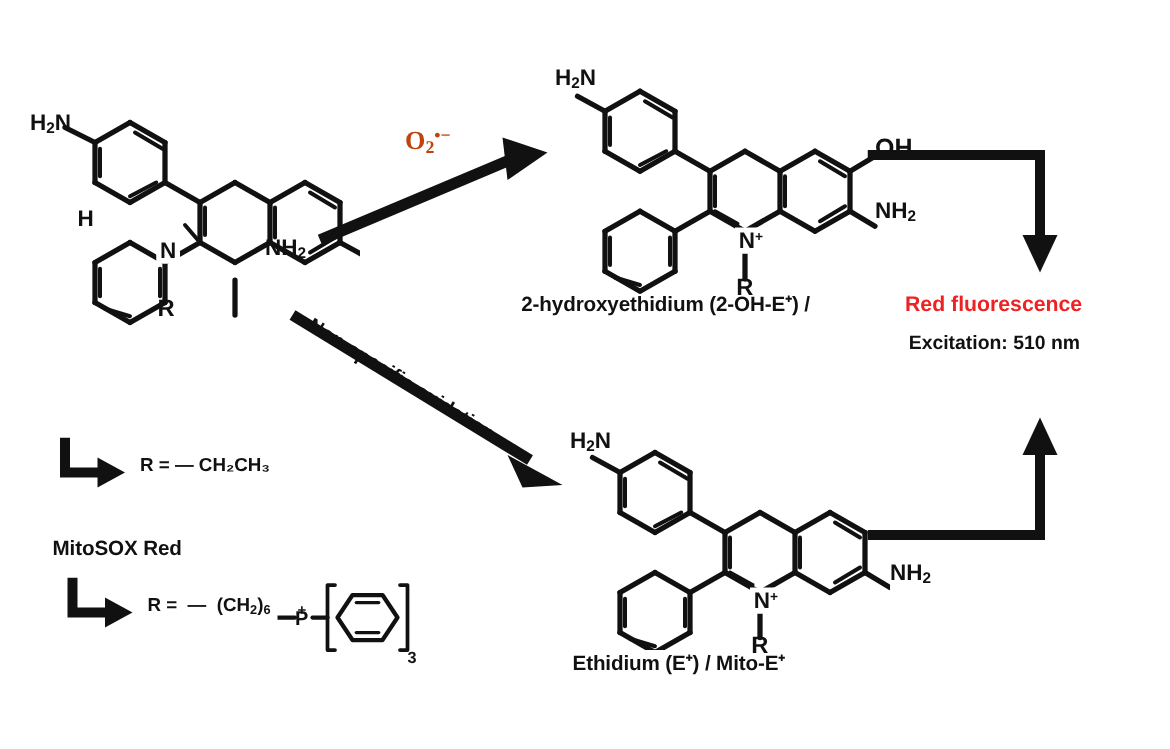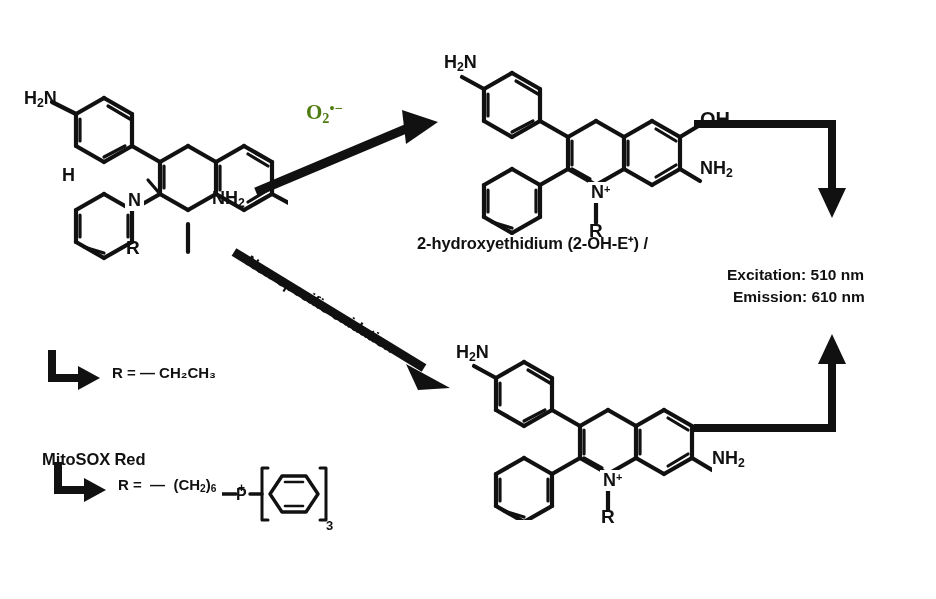--- a/index.html
+++ b/index.html
@@ -45,22 +45,23 @@
     font-weight: bold;
     font-size: 15px;
     color: #111111;
     white-space: nowrap;
   }
   .arrow-label-o2 {
     position: absolute;
     font-family: "Liberation Serif", serif;
     font-size: 21px;
     font-weight: bold;
-    color: #4d7c0f;
-    white-space: nowrap;
+    color: #c2410c;
+    white-space: nowrap;
+    margin-left: 18px;
   }
   .arrow-label-rot {
     position: absolute;
     font-size: 16px;
     font-weight: bold;
     color: #111111;
     white-space: nowrap;
     transform-origin: 0 0;
   }
   sub { font-size: 0.68em; vertical-align: -0.22em; }
@@ -132,21 +133,21 @@
 
   <div class="abs" style="left:52px; top:148px; width:14px; height:20px; background:#fff;"></div>
 
 
   <svg class="struct" style="left:42px; top:350px;" width="62" height="44" viewBox="0 0 62 44">
     <path d="M10,4 L10,28 L40,28" fill="none" stroke="#111111" stroke-width="8" stroke-linecap="square"></path>
     <path d="M36,16 L58,28 L36,40 Z" fill="#111111"></path>
   </svg>
   <div class="rdef" style="left:112px; top:364px;text-align:center;">R =  —  CH₂CH₃</div>
 
-  <div class="caption cap-lg" style="left:42px; top:450px;">MitoSOX Red</div>
+  <div class="caption cap-lg" style="left:42px; top:430px;">MitoSOX Red</div>
 
   <svg class="struct" style="left:48px; top:462px;" width="62" height="44" viewBox="0 0 62 44">
     <path d="M10,4 L10,28 L40,28" fill="none" stroke="#111111" stroke-width="8" stroke-linecap="square"></path>
     <path d="M36,16 L58,28 L36,40 Z" fill="#111111"></path>
   </svg>
   <div class="rdef" style="left:118px; top:476px;">R&nbsp;=&nbsp; — &nbsp;(CH<sub>2</sub>)<sub>6</sub></div>
 
   <svg class="struct" style="left:222px; top:452px;" width="116" height="84" viewBox="0 0 116 84">
     <g fill="none" stroke="#111111" stroke-width="3.4" stroke-linecap="round" stroke-linejoin="round">
       <path d="M0,42 L14,42"></path>
@@ -283,27 +284,28 @@
 
       <path d="M46,40 L24,28"></path>
       <path d="M242,120 L262,132"></path>
     </g>
   </svg>
   <div class="abs" style="left:456px; top:342px; font-size:18px; font-weight:bold; color:#111;">H<sub>2</sub>N</div>
   <div class="abs" style="left:712px; top:448px; font-size:18px; font-weight:bold; color:#111;">NH<sub>2</sub></div>
   <div class="abs" style="left:600px; top:470px; font-size:18px; font-weight:bold; color:#111; background:#fff; padding:0 3px;">N<sup style="font-size:11px;">+</sup></div>
   <div class="abs" style="left:601px; top:506px; font-size:19px; font-weight:bold; color:#111;">R</div>
 
+  <div class="caption cap-lg" style="left:458px; top:518px;">Ethidium (E⁺) / Mito-E⁺</div>
 
   <svg class="struct" style="left:694px; top:112px;" width="160" height="110" viewBox="0 0 160 110">
     <path d="M4,12 L138,12 L138,82" fill="none" stroke="#111111" stroke-width="8" stroke-linecap="square" stroke-linejoin="miter"></path>
     <path d="M124,76 L138,106 L152,76 Z" fill="#111111"></path>
   </svg>
 
   <svg class="struct" style="left:694px; top:330px;" width="160" height="110" viewBox="0 0 160 110">
     <path d="M4,98 L138,98 L138,28" fill="none" stroke="#111111" stroke-width="8" stroke-linecap="square" stroke-linejoin="miter"></path>
     <path d="M124,34 L138,4 L152,34 Z" fill="#111111"></path>
   </svg>
 
+  <div class="red-title" style="left:724px; top:234px;">Red fluorescence</div>
   <div class="ex-line" style="left:727px; top:266px;">Excitation: 510 nm</div>
-  <div class="ex-line" style="left:733px; top:288px;">Emission: 610 nm</div>
 
 </div>
 
 </body></html>

